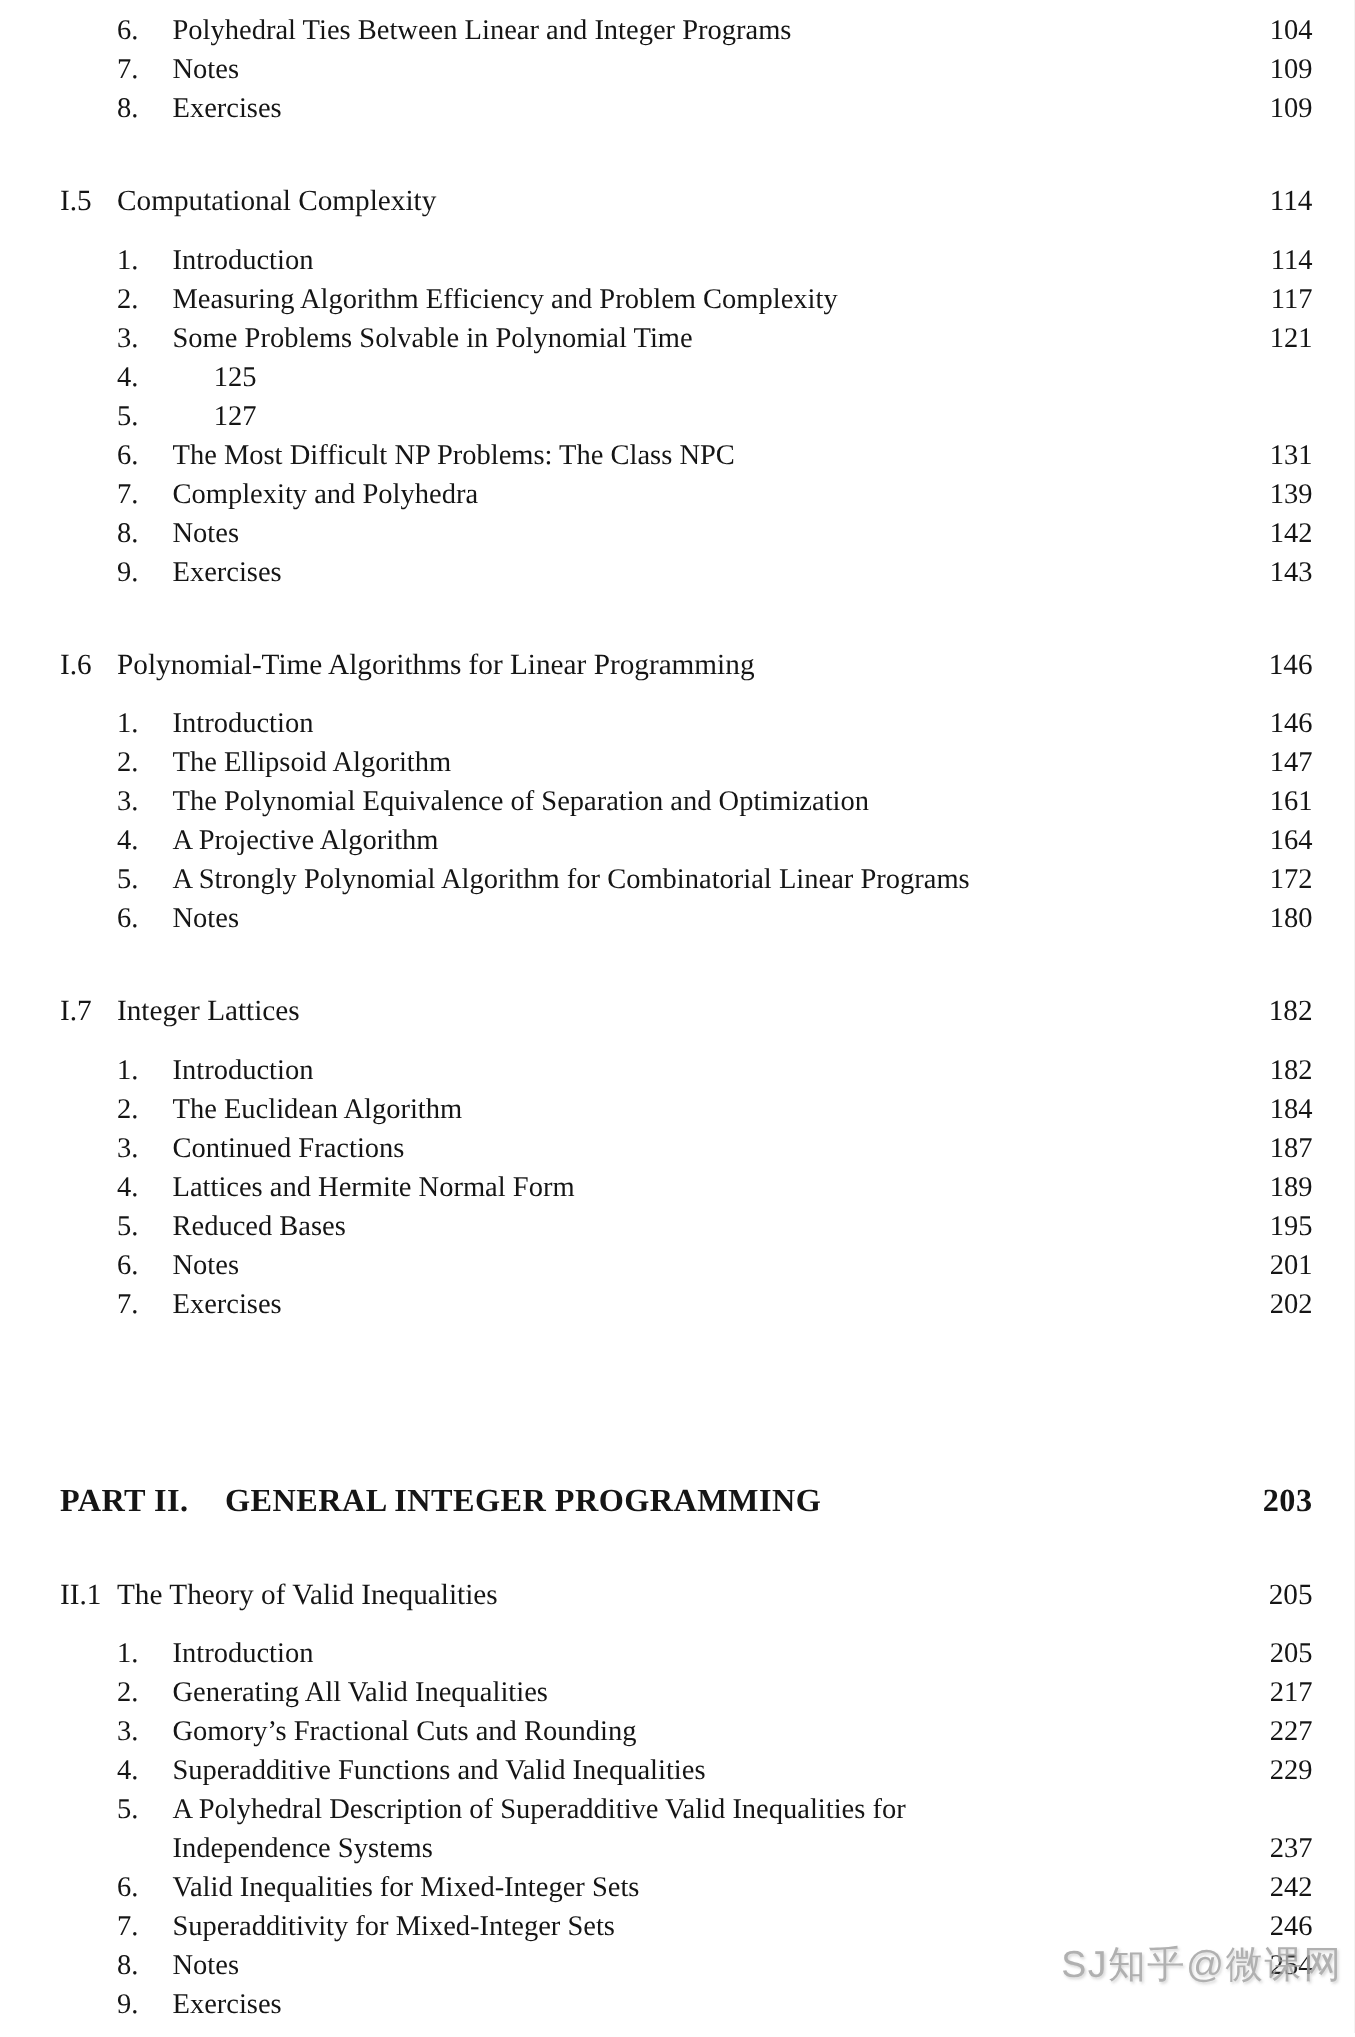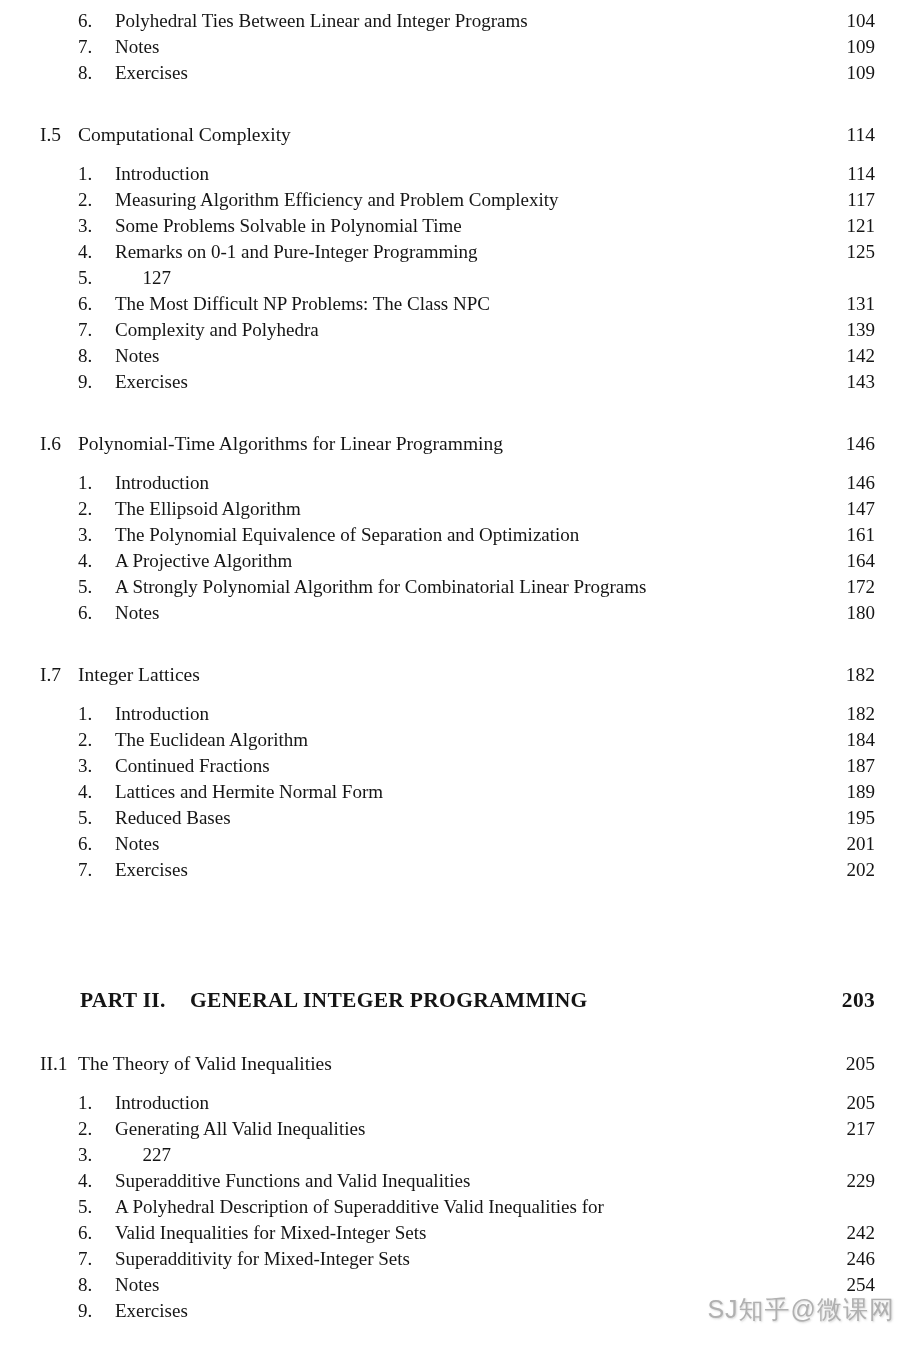--- a/index.html
+++ b/index.html
@@ -29,21 +29,20 @@
     display: flex;
     font-weight: normal;
     font-size: 19.5px;
     line-height: 28px;
     margin: 35px 0 12px 0;
   }
   .c-label { flex: 0 0 38px; }
 
   .block-part {
     margin-top: 102px;
-    margin-left: 40px;
   }
   .part-row {
     display: flex;
     font-weight: bold;
     font-size: 21.5px;
     line-height: 30px;
     letter-spacing: 0.3px;
   }
   .c-part-label { flex: 0 0 110px; }
   .block-part + .block-section .hdr-row { }
@@ -98,21 +97,20 @@
           <span class="c-text">Measuring Algorithm Efficiency and Problem Complexity</span>
           <span class="c-page">117</span>
         </div>
         <div class="item-row">
           <span class="c-num">3.</span>
           <span class="c-text">Some Problems Solvable in Polynomial Time</span>
           <span class="c-page">121</span>
         </div>
         <div class="item-row">
           <span class="c-num">4.</span>
-          <span class="c-text">Remarks on 0-1 and Pure-Integer Programming</span>
           <span class="c-page">125</span>
         </div>
         <div class="item-row">
           <span class="c-num">5.</span>
           <span class="c-page">127</span>
         </div>
         <div class="item-row">
           <span class="c-num">6.</span>
           <span class="c-text">The Most Difficult NP Problems: The Class NPC</span>
           <span class="c-page">131</span>
@@ -230,31 +228,37 @@
           <span class="c-text">Introduction</span>
           <span class="c-page">205</span>
         </div>
         <div class="item-row">
           <span class="c-num">2.</span>
           <span class="c-text">Generating All Valid Inequalities</span>
           <span class="c-page">217</span>
         </div>
         <div class="item-row">
           <span class="c-num">3.</span>
+          <span class="c-text">Gomory’s Fractional Cuts and Rounding</span>
           <span class="c-page">227</span>
         </div>
         <div class="item-row">
           <span class="c-num">4.</span>
           <span class="c-text">Superadditive Functions and Valid Inequalities</span>
           <span class="c-page">229</span>
         </div>
         <div class="item-row">
           <span class="c-num">5.</span>
           <span class="c-text">A Polyhedral Description of Superadditive Valid Inequalities for</span>
           <span class="c-page"></span>
+        </div>
+        <div class="item-row">
+          <span class="c-num"></span>
+          <span class="c-text">Independence Systems</span>
+          <span class="c-page">237</span>
         </div>
         <div class="item-row">
           <span class="c-num">6.</span>
           <span class="c-text">Valid Inequalities for Mixed-Integer Sets</span>
           <span class="c-page">242</span>
         </div>
         <div class="item-row">
           <span class="c-num">7.</span>
           <span class="c-text">Superadditivity for Mixed-Integer Sets</span>
           <span class="c-page">246</span>

